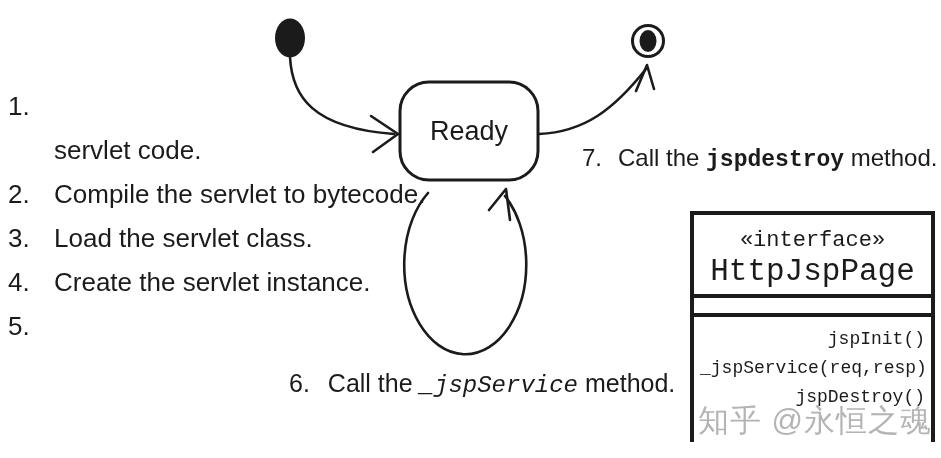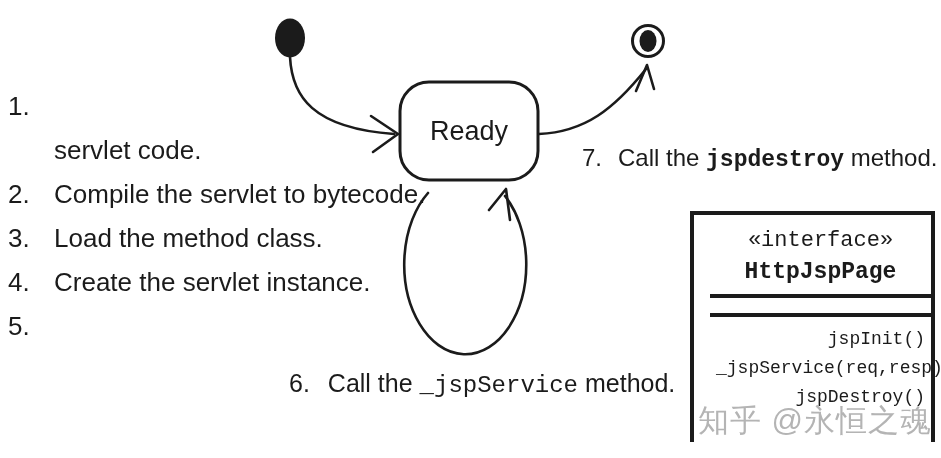--- a/index.html
+++ b/index.html
@@ -32,36 +32,36 @@
   
   .steps{position:absolute;left:8px;top:84px;width:470px;}
   .step{display:flex;font-size:26px;line-height:44px;}
   .step .num{width:46px;flex:none;}
   .step .txt{white-space:nowrap;}
   .step .txt .code{font-size:24px;}
 
   
   .step6{position:absolute;left:289px;top:369px;font-size:25px;white-space:nowrap;}
   .step6 .num{margin-right:18px;}
-  .step6 .code{font-size:24px;}
+  .step6 .code{font-size:24px;font-style:italic;}
   .step7{position:absolute;left:582px;top:144px;font-size:24px;white-space:nowrap;}
   .step7 .num{margin-right:16px;}
   .step7 .code{font-size:23px;font-weight:bold;}
 
   
   .ibox{
     position:absolute;left:690px;top:211px;width:245px;height:237px;
-    box-sizing:border-box;border:4px solid var(--ink);background:var(--background);padding-left:16px;
+    box-sizing:border-box;border:4px solid var(--ink);background:var(--background);
   }
   .ibox-head{
     text-align:center;padding:11px 2px 6px 2px;
     border-bottom:4px solid var(--ink);
   }
   .ibox-stereotype{font-size:22px;line-height:30px;}
-  .ibox-name{font-size:23px;line-height:32px;font-weight:bold;}
+  .ibox-name{font-size:31px;line-height:32px;font-weight:normal;}
   .ibox-attrs{height:15px;border-bottom:4px solid var(--ink);}
   .ibox-methods{padding:8px 6px;}
   .ibox-methods div{font-size:18px;line-height:29px;white-space:nowrap;text-align:right;}
 
   
   .watermark{
     position:absolute;left:698px;top:400px;
     font-size:31px;letter-spacing:1px;white-space:nowrap;
     color:var(--watermark);z-index:5;
   }
@@ -99,21 +99,21 @@
         <br>
         <span>servlet code.</span>
       </span>
     </div>
     <div class="step">
       <span class="num">2.</span>
       <span class="txt">Compile the servlet to bytecode.</span>
     </div>
     <div class="step">
       <span class="num">3.</span>
-      <span class="txt">Load the method class.</span>
+      <span class="txt">Load the servlet class.</span>
     </div>
     <div class="step">
       <span class="num">4.</span>
       <span class="txt">Create the servlet instance.</span>
     </div>
     <div class="step">
       <span class="num">5.</span>
     </div>
   </div>
 

